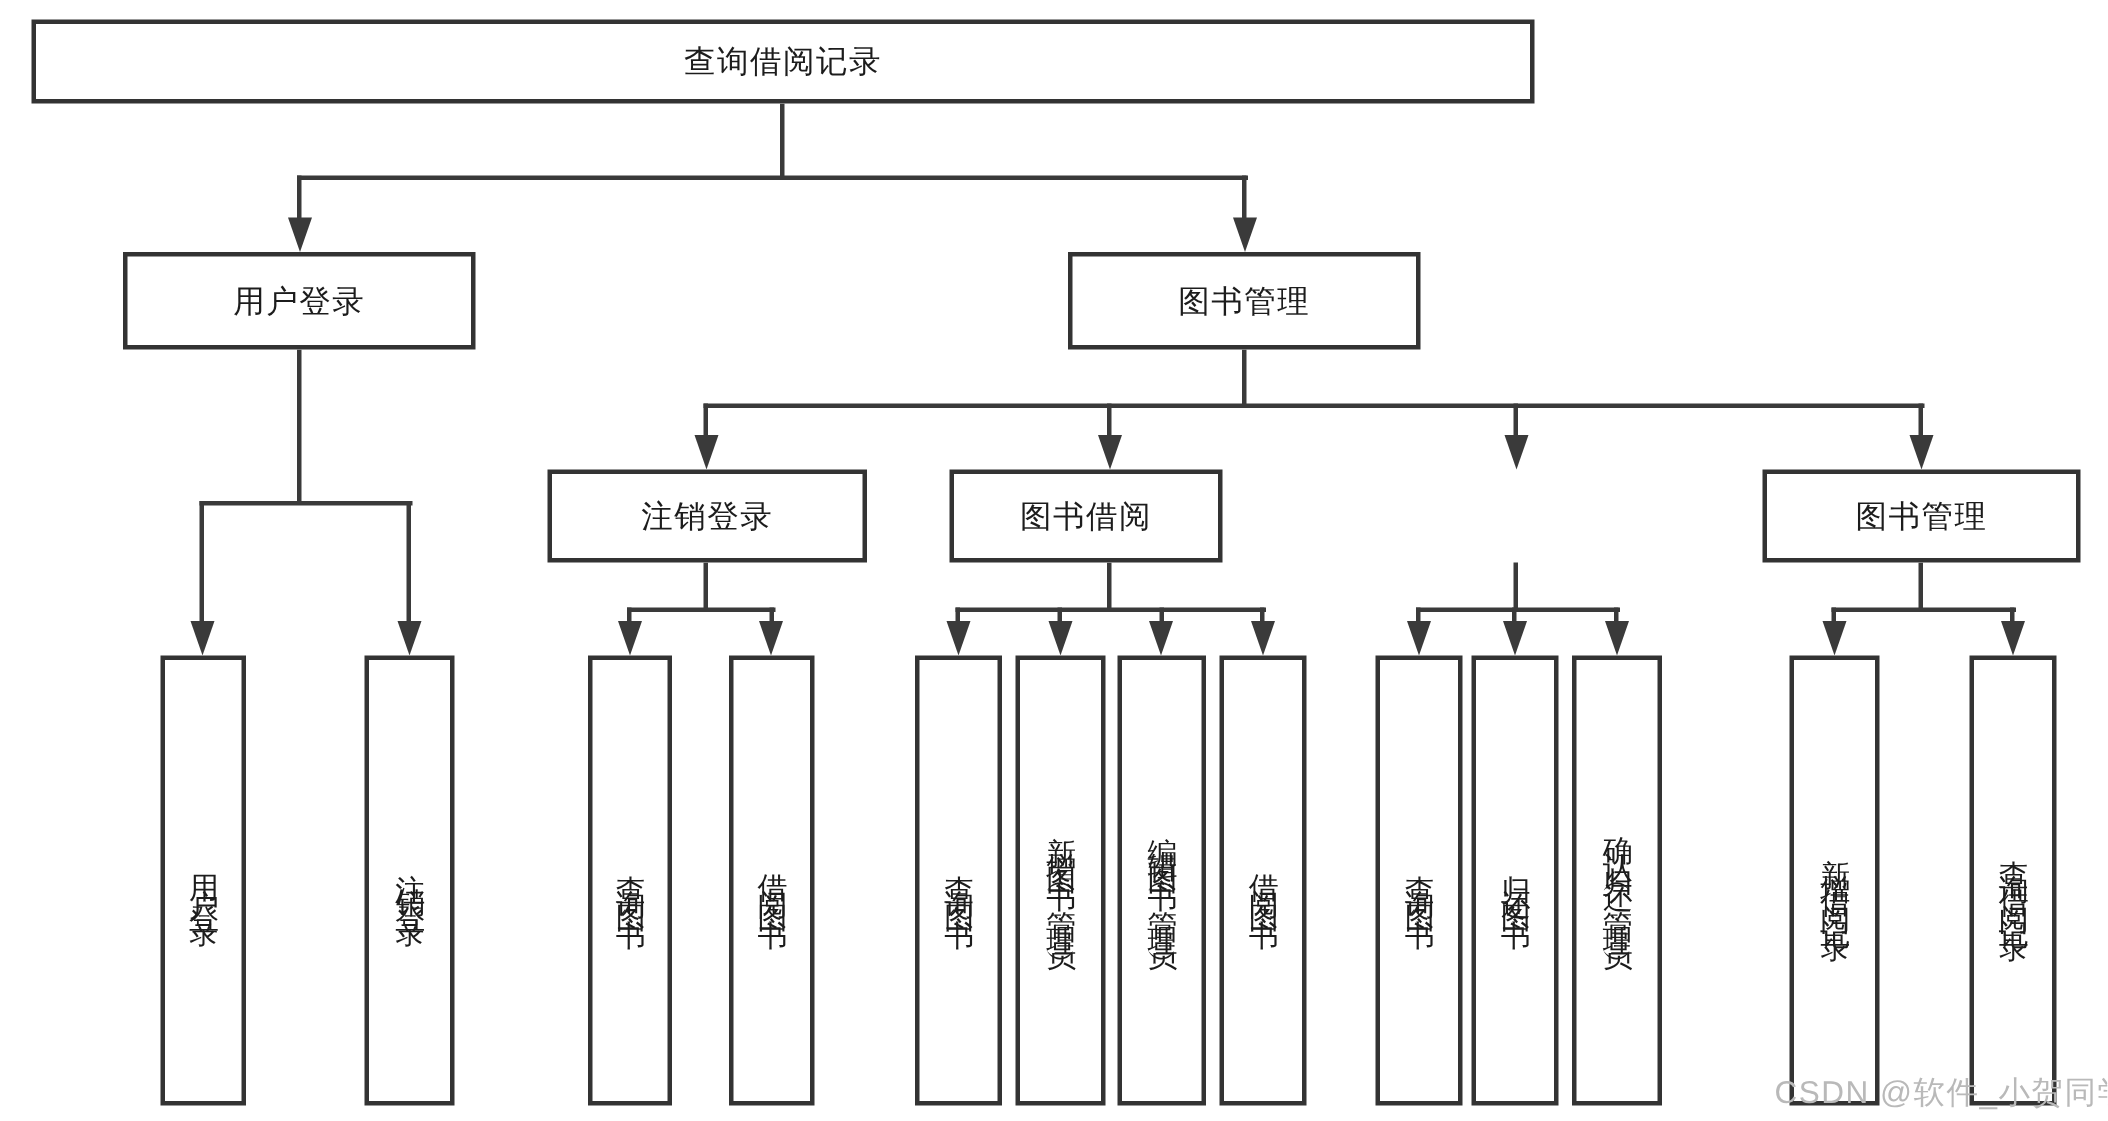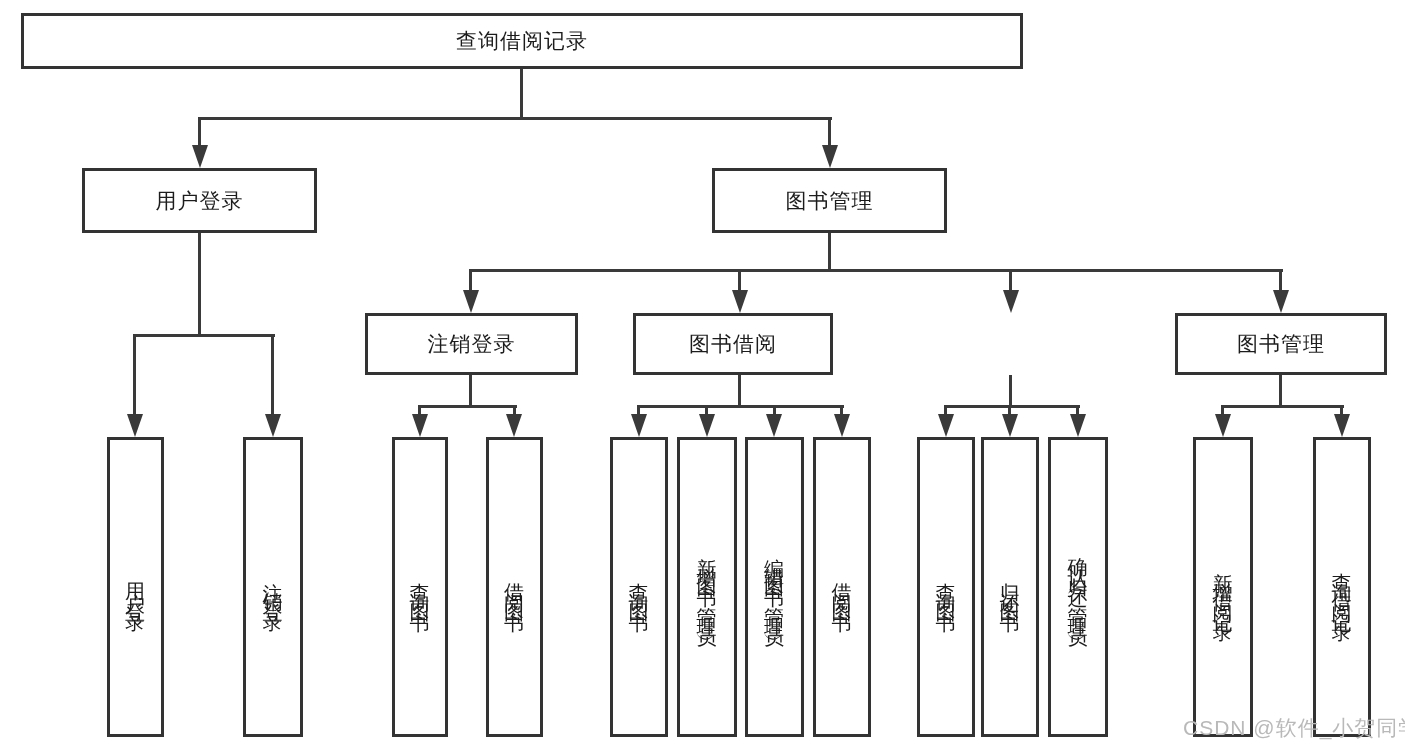--- a/index.html
+++ b/index.html
@@ -97,21 +97,21 @@
   <div class="arrow" style="left:1334px; top:414px;"></div>
 
   <div class="box" style="left:21px; top:13px; width:1002px; height:56px;">查询借阅记录</div>
 
   <div class="box" style="left:82px; top:168px; width:235px; height:65px;">用户登录</div>
 
   <div class="box" style="left:712px; top:168px; width:235px; height:65px;">图书管理</div>
 
   <div class="box" style="left:365px; top:313px; width:213px; height:62px;">注销登录</div>
 
-  <div class="box" style="left:633px; top:313px; width:200px; height:62px;">图书借阅</div>
+  <div class="box" style="left:633px; top:313px; width:182px; height:62px;">图书借阅</div>
 
 
   <div class="box" style="left:1175px; top:313px; width:212px; height:62px;">图书管理</div>
 
   <div class="leaf" style="left:107px; top:437px; width:57px; height:300px;">
     <span class="vtext">用户登录</span>
   </div>
 
   <div class="leaf" style="left:243px; top:437px; width:60px; height:300px;">
     <span class="vtext">注销登录</span>

